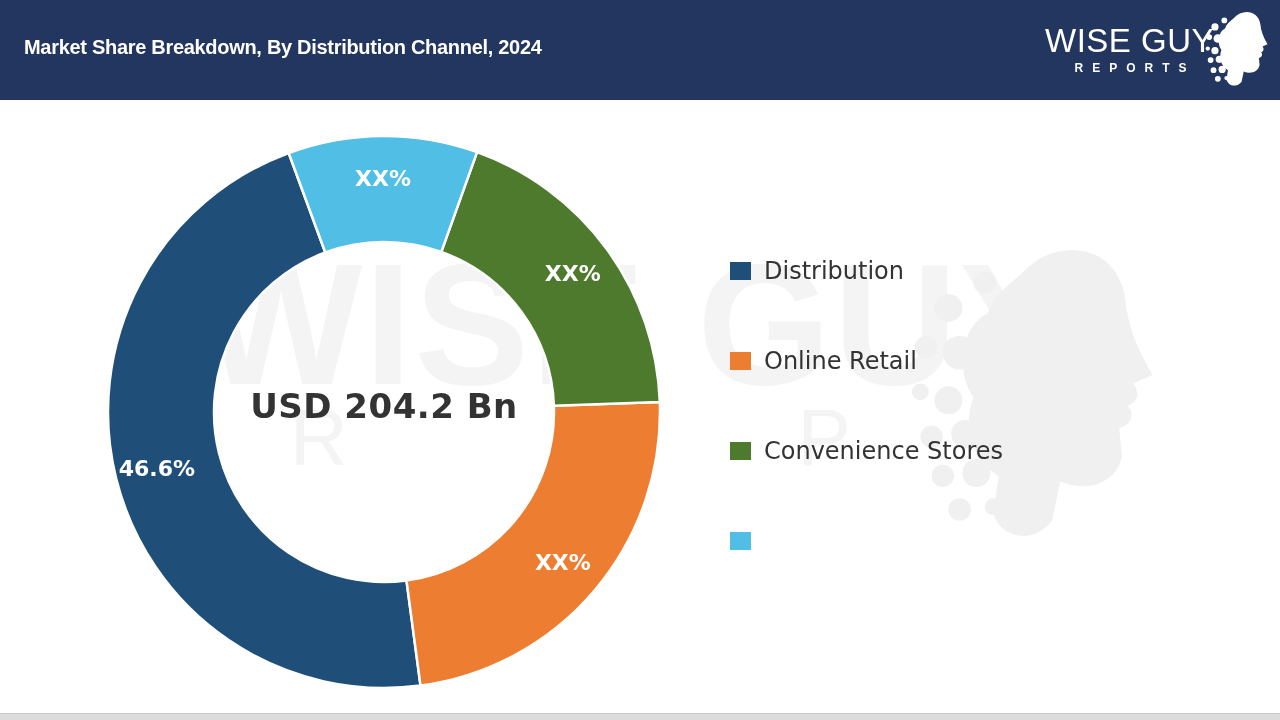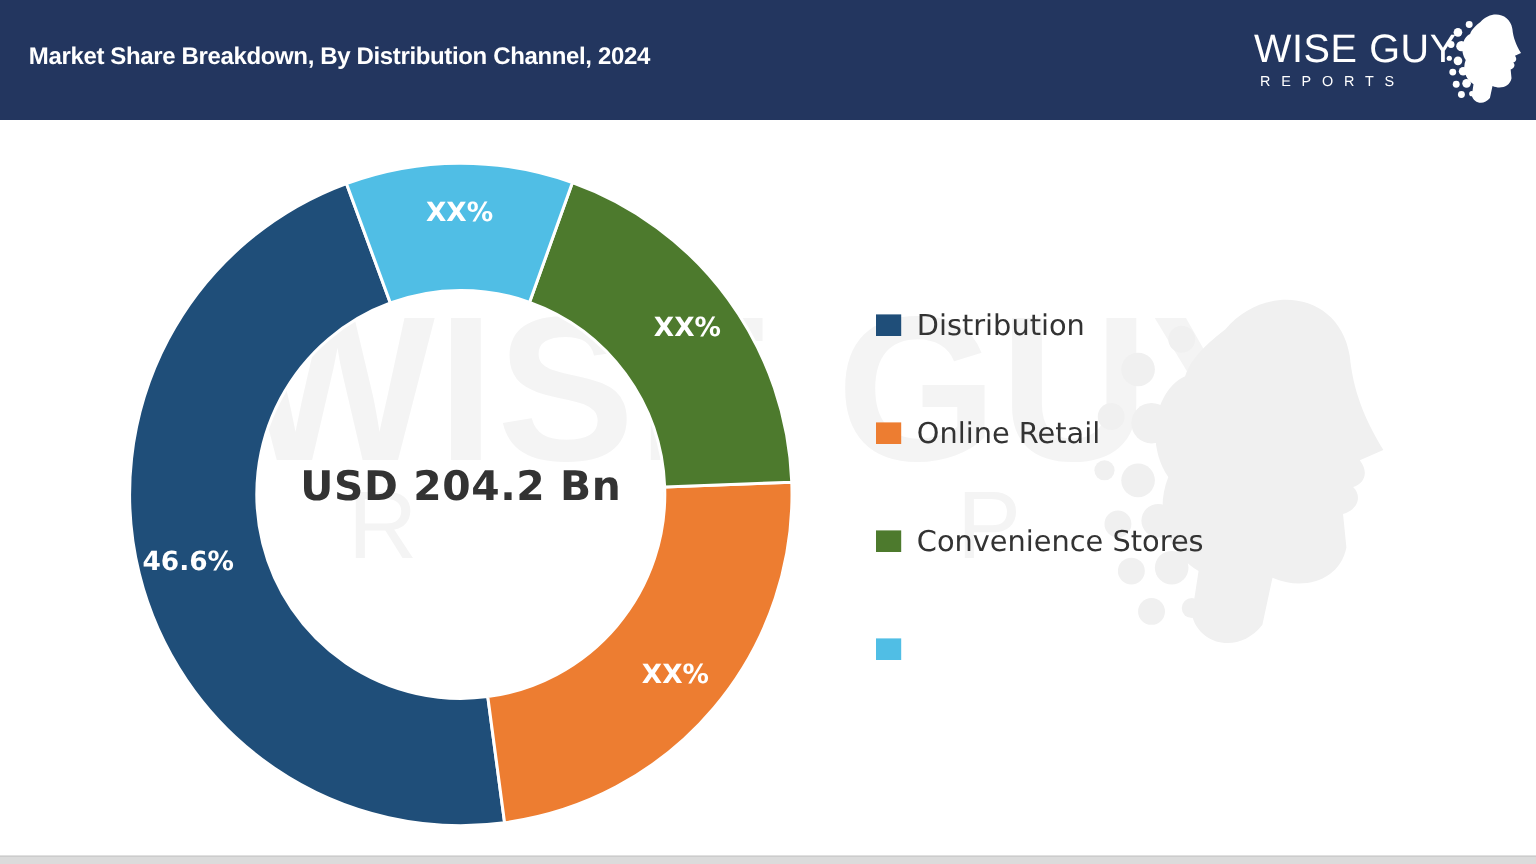--- a/index.html
+++ b/index.html
@@ -39,23 +39,24 @@
   .logo-line1 {
     font-size: 33px;
     font-weight: 400;
     letter-spacing: 0.5px;
     white-space: nowrap;
   }
   .logo-line2 {
     margin-top: 1px;
     padding-left: 5px;
     font-size: 12px;
-    font-weight: 400;
+    font-weight: 700;
     letter-spacing: 9px;
     white-space: nowrap;
+    text-align: center;
   }
   .logo-face {
     position: absolute;
     left: 1202px; top: 6px;
     width: 72px; height: 88px;
   }
   
   .wm-text1 {
     position: absolute;
     left: 200px; top: 238px;

